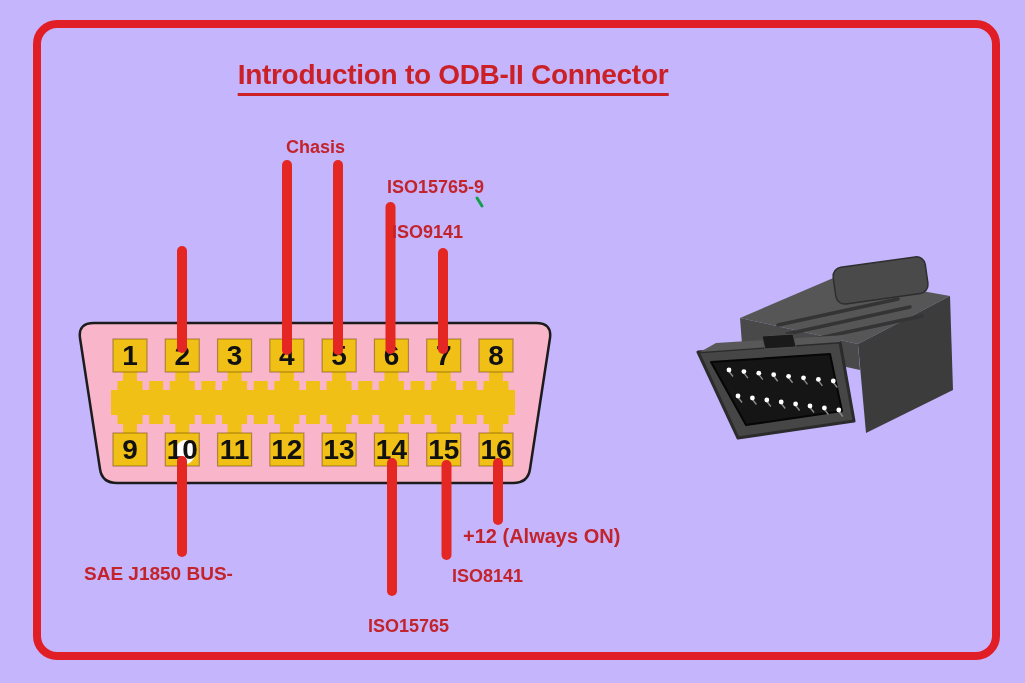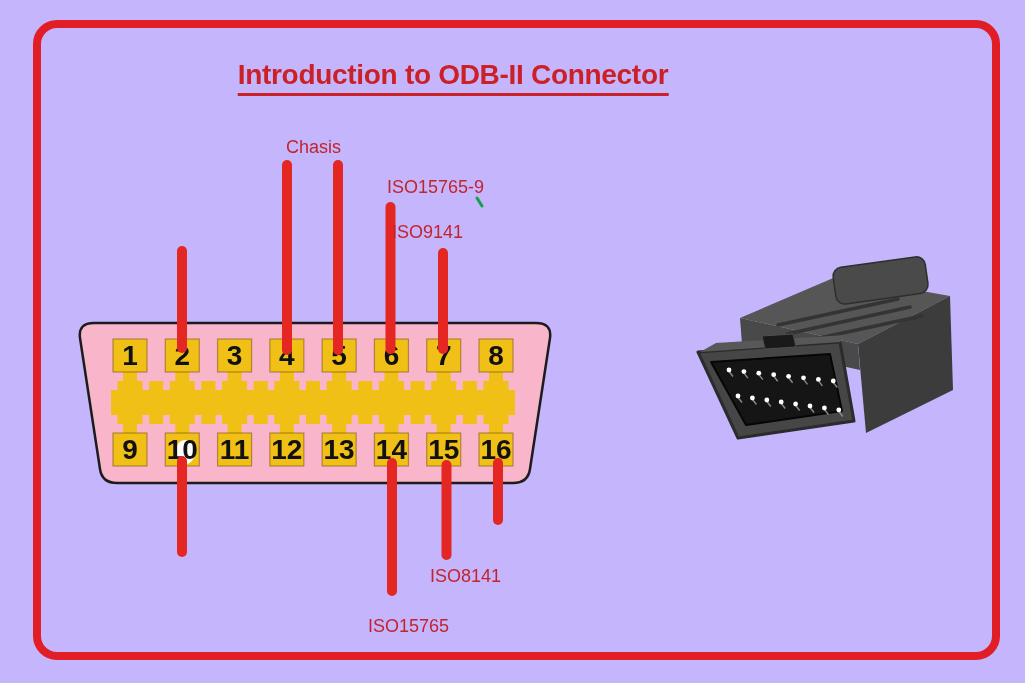--- a/index.html
+++ b/index.html
@@ -20,29 +20,29 @@
     white-space:nowrap;
   }
   
   svg.layer{position:absolute;left:0;top:0;width:1025px;height:683px;}
   .yellow{fill:#f0c016;}
   .cell{stroke:rgba(95,60,0,0.45);stroke-width:1.2;}
   .pin-num{font-family:"Liberation Sans",sans-serif;font-weight:700;font-size:28px;fill:#111111;}
   .lead{stroke:#e42723;stroke-width:10;stroke-linecap:round;}
   
   .lbl{
-    position:absolute;font-weight:normal;font-size:18px;color:#c3242c;white-space:nowrap;
+    position:absolute;font-weight:bold;font-size:18px;color:#c3242c;white-space:nowrap;
   }
   #lbl-chasis   {left:286px;top:137px;}
   #lbl-iso157654{left:387px;top:177px;}
   #lbl-iso9141  {left:392px;top:222px;}
   #lbl-saeplus  {left:82px; top:218px;font-size:19px;}
   #lbl-saeminus {left:84px; top:563px;font-size:19px;}
   #lbl-iso15765 {left:368px;top:616px;}
-  #lbl-iso8141  {left:430px;top:566px;}
+  #lbl-iso8141  {left:452px;top:566px;}
   #lbl-12v      {left:463px;top:525px;font-size:20px;}
   
   #photo{position:absolute;left:688px;top:248px;width:275px;height:205px;}
 </style>
 </head>
 <body>
 
 <div id="canvas">
 
   <div id="frame"></div>
@@ -147,22 +147,24 @@
       <line class="lead" x1="446.5" y1="465" x2="446.5" y2="555"></line>
       <line class="lead" x1="498" y1="463" x2="498" y2="520"></line>
     </g>
 
     <line x1="477" y1="198" x2="482" y2="206" stroke="#12a04b" stroke-width="3" stroke-linecap="round"></line>
   </svg>
 
   <div class="lbl" id="lbl-chasis">Chasis</div>
   <div class="lbl" id="lbl-iso157654">ISO15765-9</div>
   <div class="lbl" id="lbl-iso9141">ISO9141</div>
+  <div class="lbl" id="lbl-saeminus">SAE J1850 BUS-</div>
   <div class="lbl" id="lbl-iso15765">ISO15765</div>
   <div class="lbl" id="lbl-iso8141">ISO8141</div>
+  <div class="lbl" id="lbl-12v">+12 (Always ON)</div>
 
   <svg id="photo" viewBox="0 0 275 205">
 
     <polygon points="52,70 150,28 262,48 170,96" fill="#565656"></polygon>
 
     <g transform="rotate(-8 192 32)">
       <rect x="146" y="14" width="93" height="37" rx="9" fill="#4a4a4a" stroke="#2e2e2e" stroke-width="1.5"></rect>
     </g>
 
     <polygon points="262,48 265,142 178,185 170,96" fill="#3c3c3c"></polygon>

